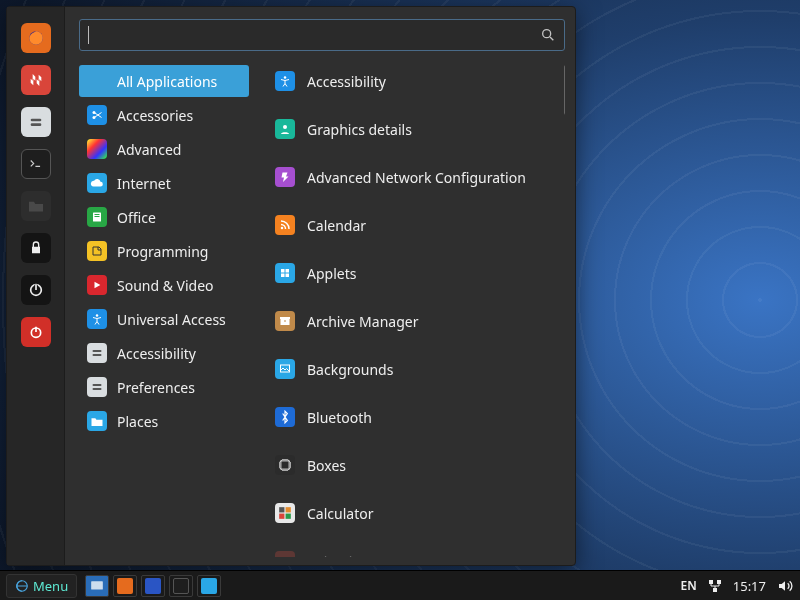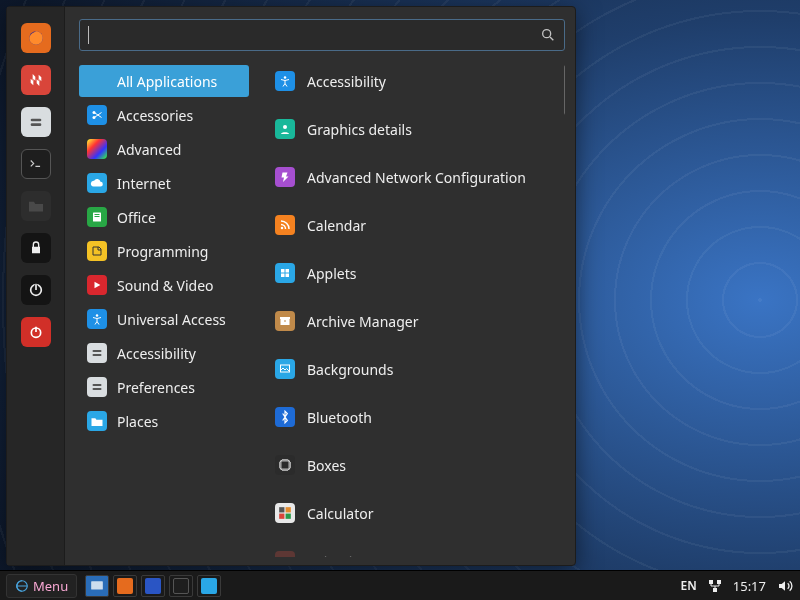--- a/index.html
+++ b/index.html
@@ -26,21 +26,21 @@
     position: absolute; left: 0; right: 0; bottom: 0; height: 30px;
     background: #1a1a1a; color: #ddd;
     display: flex; align-items: center; padding: 0 6px;
     z-index: 50; font-size: 13px;
     border-top: 1px solid #000;
   }
   .menu-btn {
     display: flex; align-items: center; gap: 4px;
     background: #222; border: 1px solid #333; border-radius: 3px;
     padding: 2px 8px; margin-right: 6px; cursor: pointer;
-    color: #f9a8d4; font-size: 13px;
+    color: #5eead4; font-size: 13px;
   }
   .menu-btn svg { width: 14px; height: 14px; }
   .task-item {
     width: 24px; height: 22px; margin: 0 2px;
     border: 1px solid #3a3a3a; border-radius: 2px;
     display: flex; align-items: center; justify-content: center;
     cursor: pointer;
   }
   .task-item.show-desktop { background: #2a6db8; }
   .task-item .ico { width: 16px; height: 16px; border-radius: 2px; }

